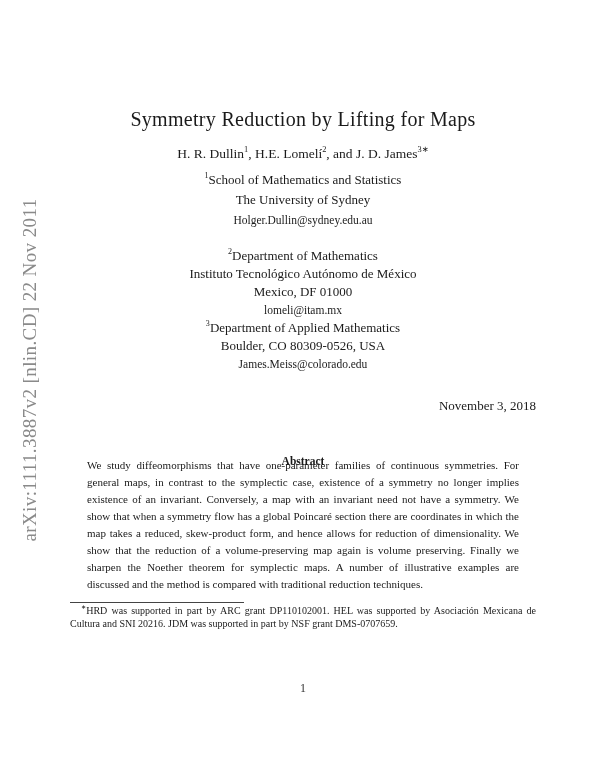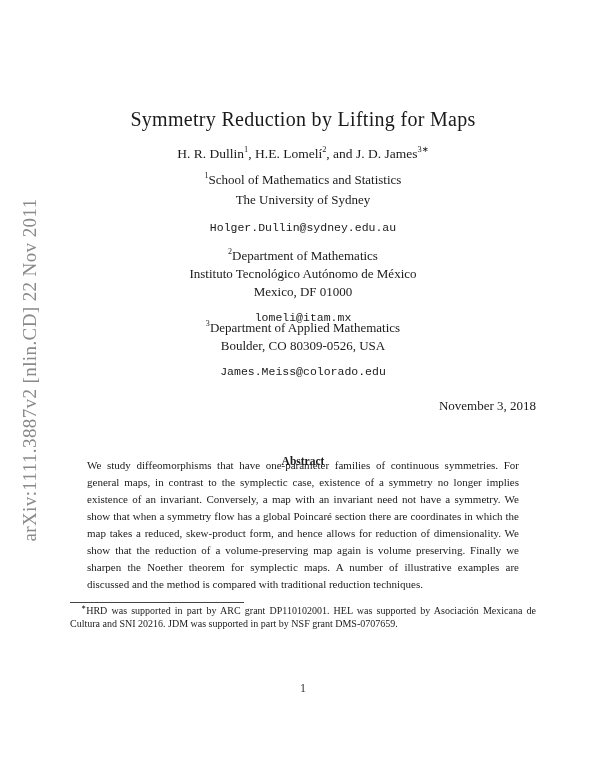--- a/index.html
+++ b/index.html
@@ -60,23 +60,22 @@
     position: absolute;
     left: 0;
     width: 100%;
     font-size: 13px;
     line-height: 20px;
   }
   .affil-1 { top: 170px; }
   .affil-2 { top: 247px; line-height: 18px; }
   .affil-3 { top: 319px; line-height: 18px; }
   .email {
-    font-family: Liberation Mono, monospace;
+    font-family: Liberation Serif, serif;
     font-size: 11.5px;
-    margin-top: 8px;
   }
   .date-line {
     position: absolute;
     top: 398px;
     left: 0;
     width: 100%;
     font-size: 13px;
     text-align: right;
   }
   .abstract-heading {

